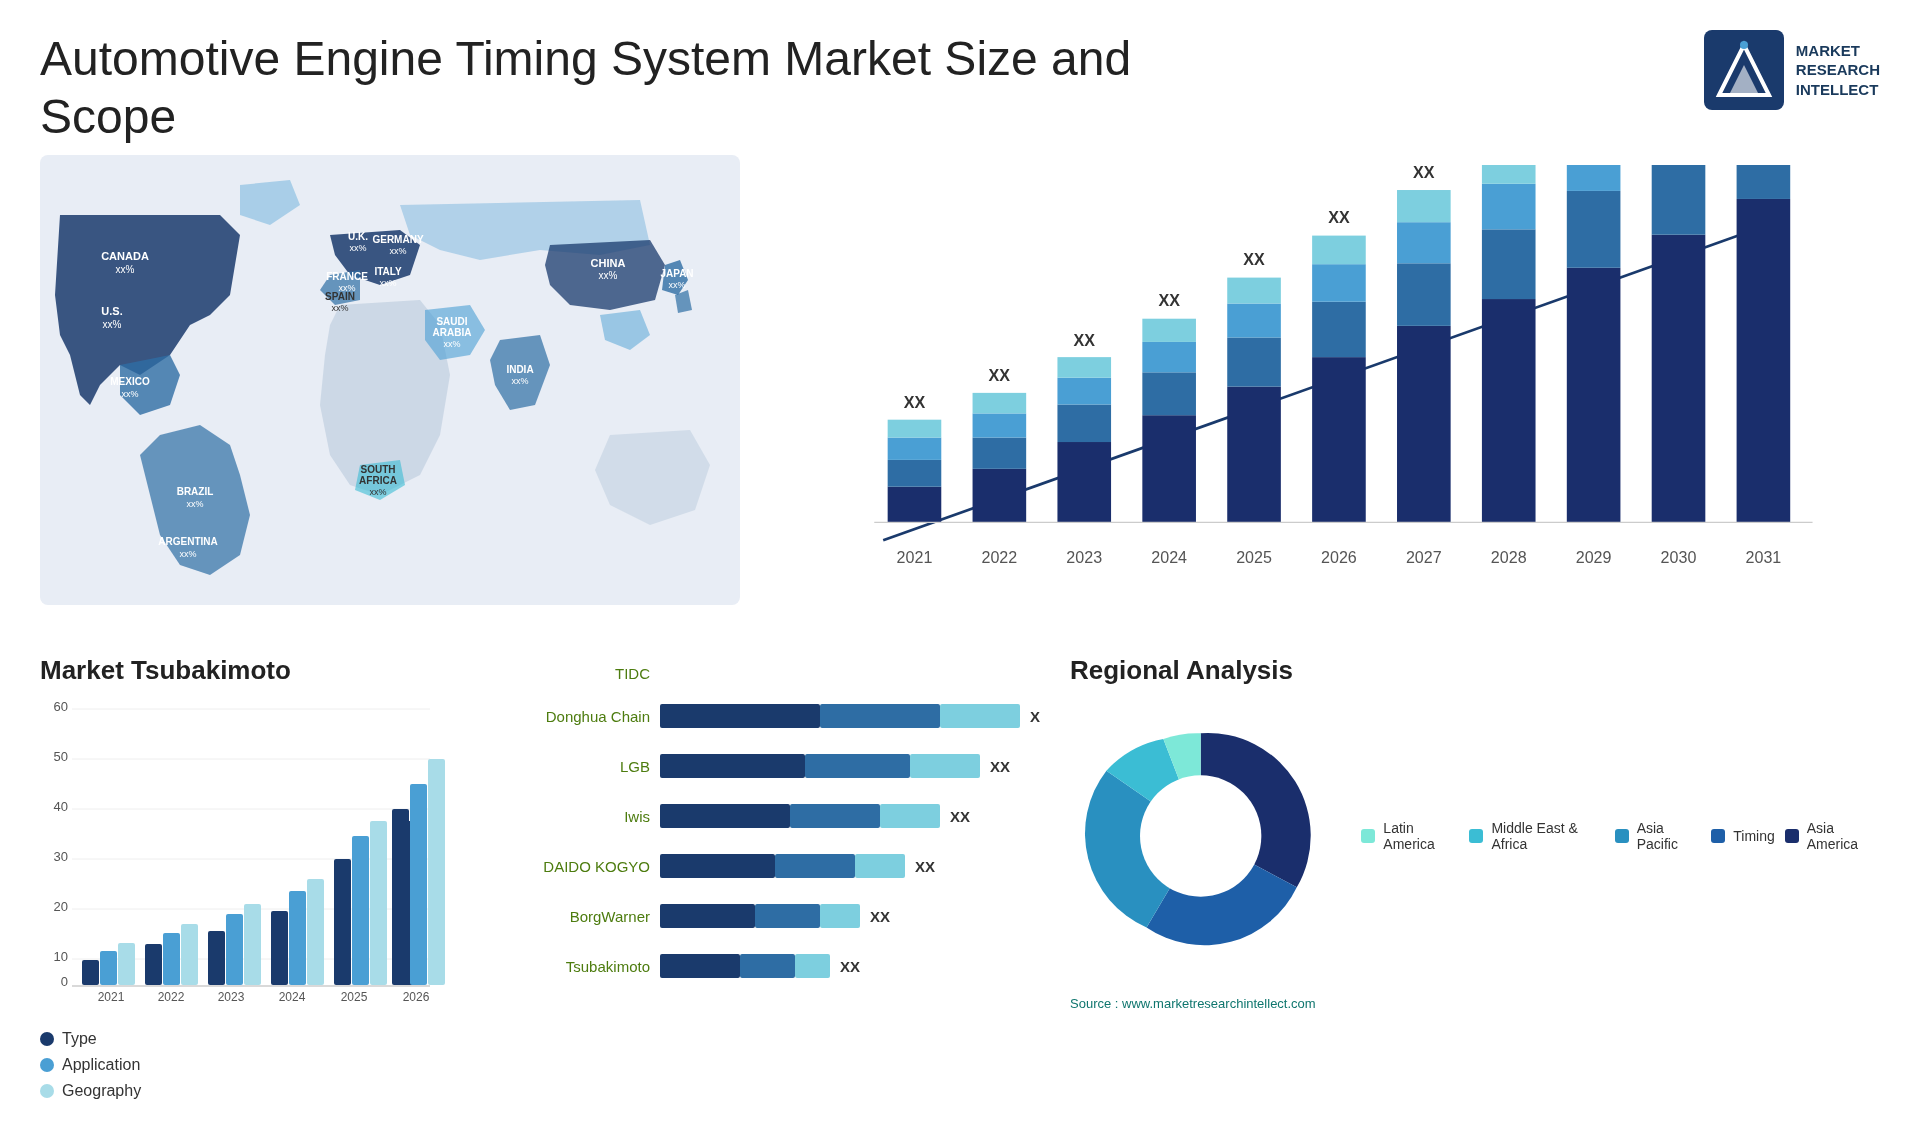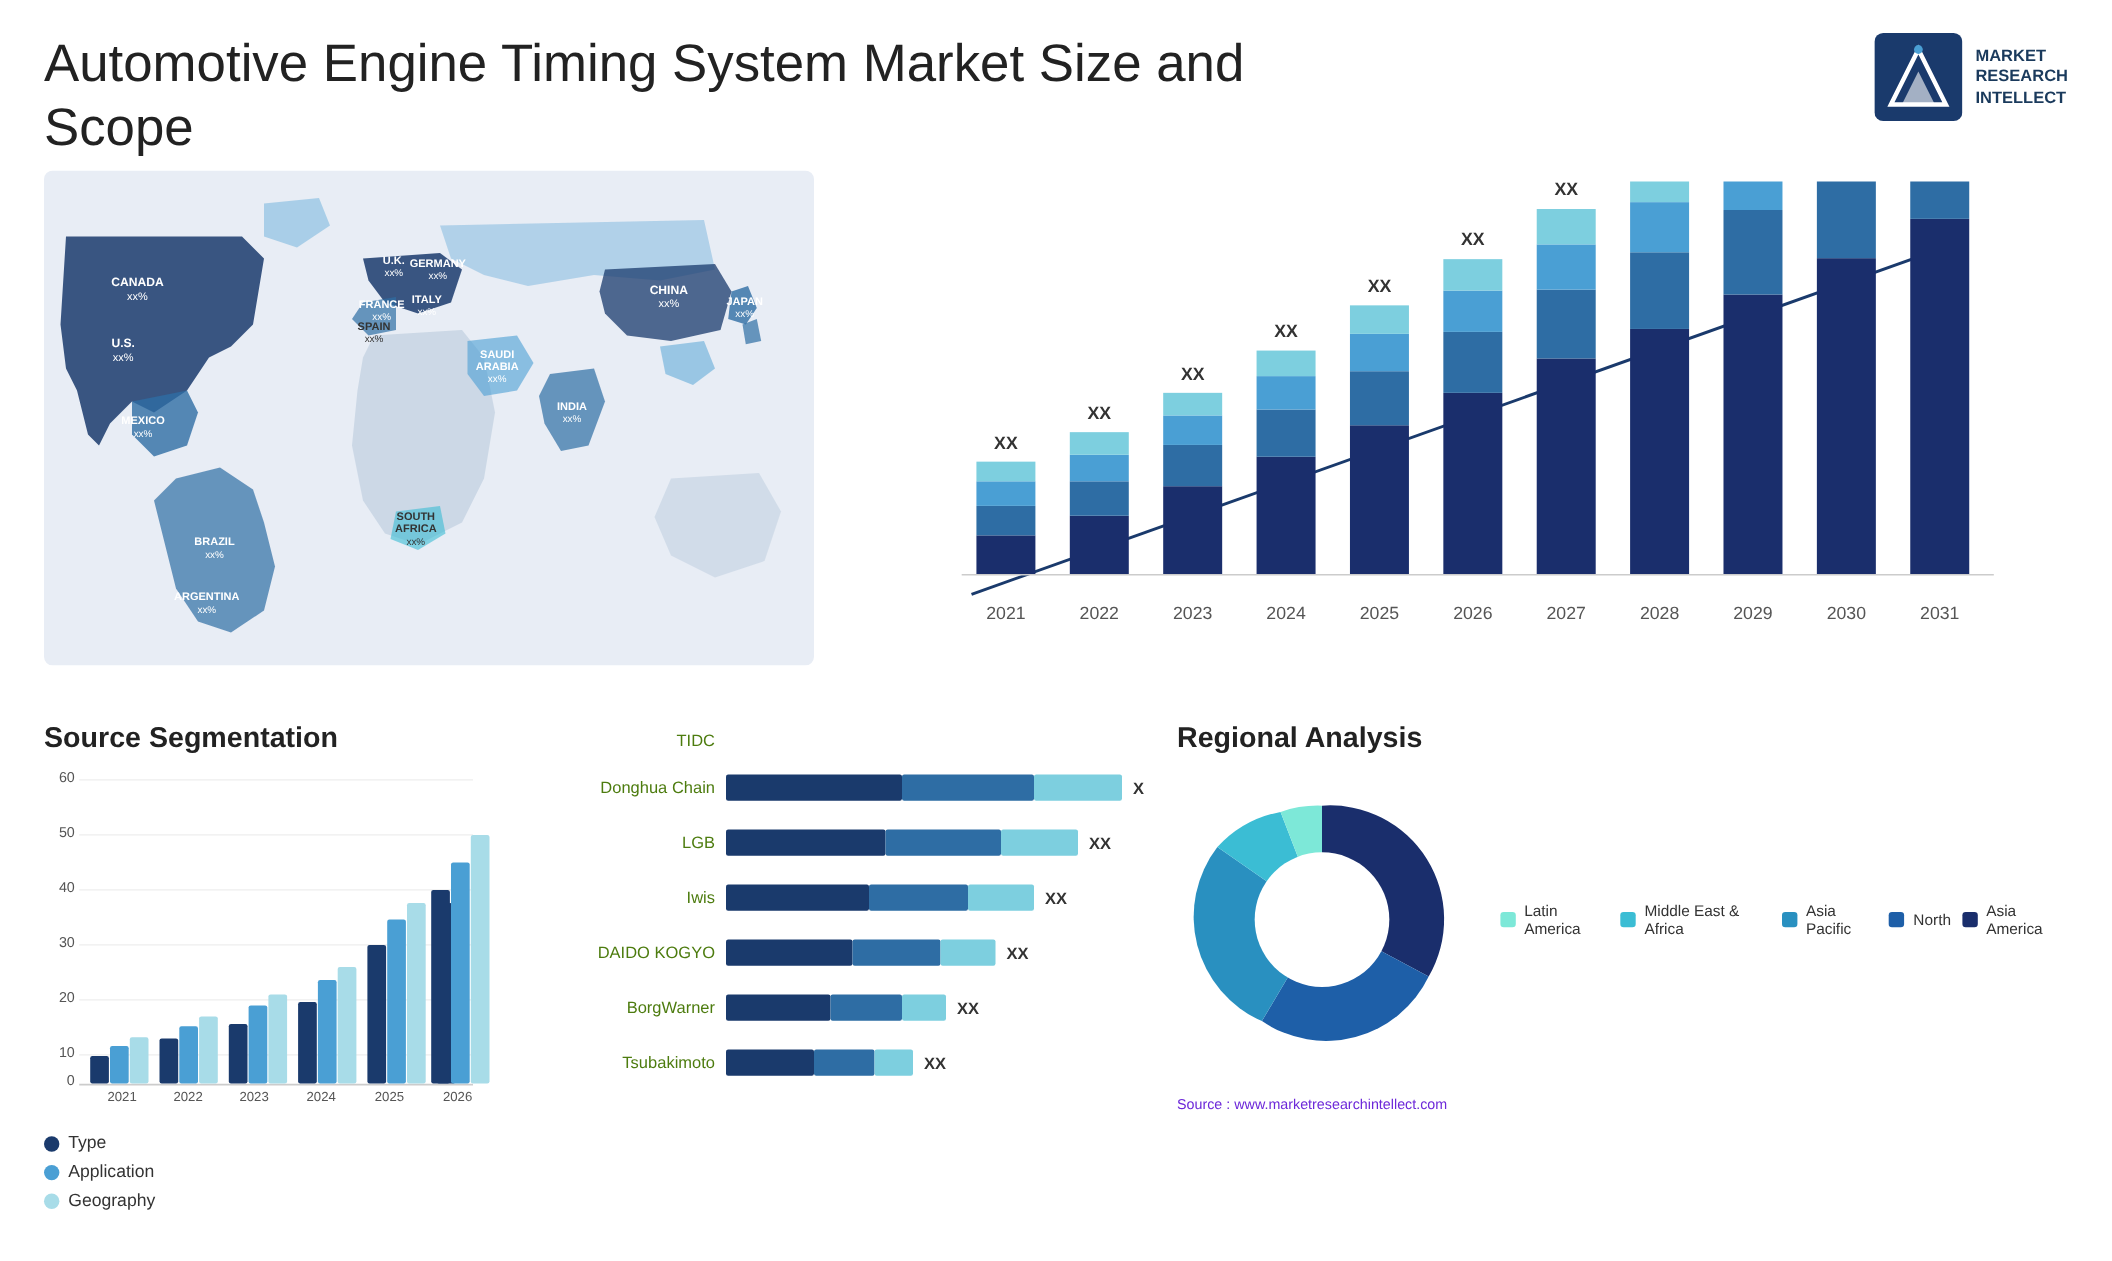--- a/index.html
+++ b/index.html
@@ -376,21 +376,21 @@
         <text x="1035" y="420" font-size="18" fill="#555" text-anchor="middle" dy="25">2031</text>
 
         <line x1="40" y1="400" x2="1090" y2="400" stroke="#ccc" stroke-width="1.5"></line>
       </svg>
     </div>
   </div>
 
   <div class="bottom-row">
 
     <div class="segmentation-section">
-      <div class="section-title">Source Segmentation</div>
+      <div class="section-title">Market Tsubakimoto</div>
       <svg width="420" height="320" viewBox="0 0 420 320">
 
         <text x="28" y="15" font-size="13" fill="#555" text-anchor="end">60</text>
         <text x="28" y="65" font-size="13" fill="#555" text-anchor="end">50</text>
         <text x="28" y="115" font-size="13" fill="#555" text-anchor="end">40</text>
         <text x="28" y="165" font-size="13" fill="#555" text-anchor="end">30</text>
         <text x="28" y="215" font-size="13" fill="#555" text-anchor="end">20</text>
         <text x="28" y="265" font-size="13" fill="#555" text-anchor="end">10</text>
         <text x="28" y="290" font-size="13" fill="#555" text-anchor="end">0</text>
 
@@ -566,26 +566,26 @@
           <div class="donut-legend-item">
             <div class="donut-legend-color" style="background:#3bbdd4;"></div>
             <span>Middle East &amp; Africa</span>
           </div>
           <div class="donut-legend-item">
             <div class="donut-legend-color" style="background:#2990c0;"></div>
             <span>Asia Pacific</span>
           </div>
           <div class="donut-legend-item">
             <div class="donut-legend-color" style="background:#1e5fa8;"></div>
-            <span>North</span>
+            <span>Timing</span>
           </div>
           <div class="donut-legend-item">
             <div class="donut-legend-color" style="background:#1a2e6c;"></div>
             <span>Asia America</span>
           </div>
         </div>
       </div>
 
-      <div style="margin-top: 20px; font-size: 13px; color: #6d28d9;">Source : www.marketresearchintellect.com</div>
+      <div style="margin-top: 20px; font-size: 13px; color: #0f766e;">Source : www.marketresearchintellect.com</div>
     </div>
 
   </div>
 </div>
 
 </body></html>

